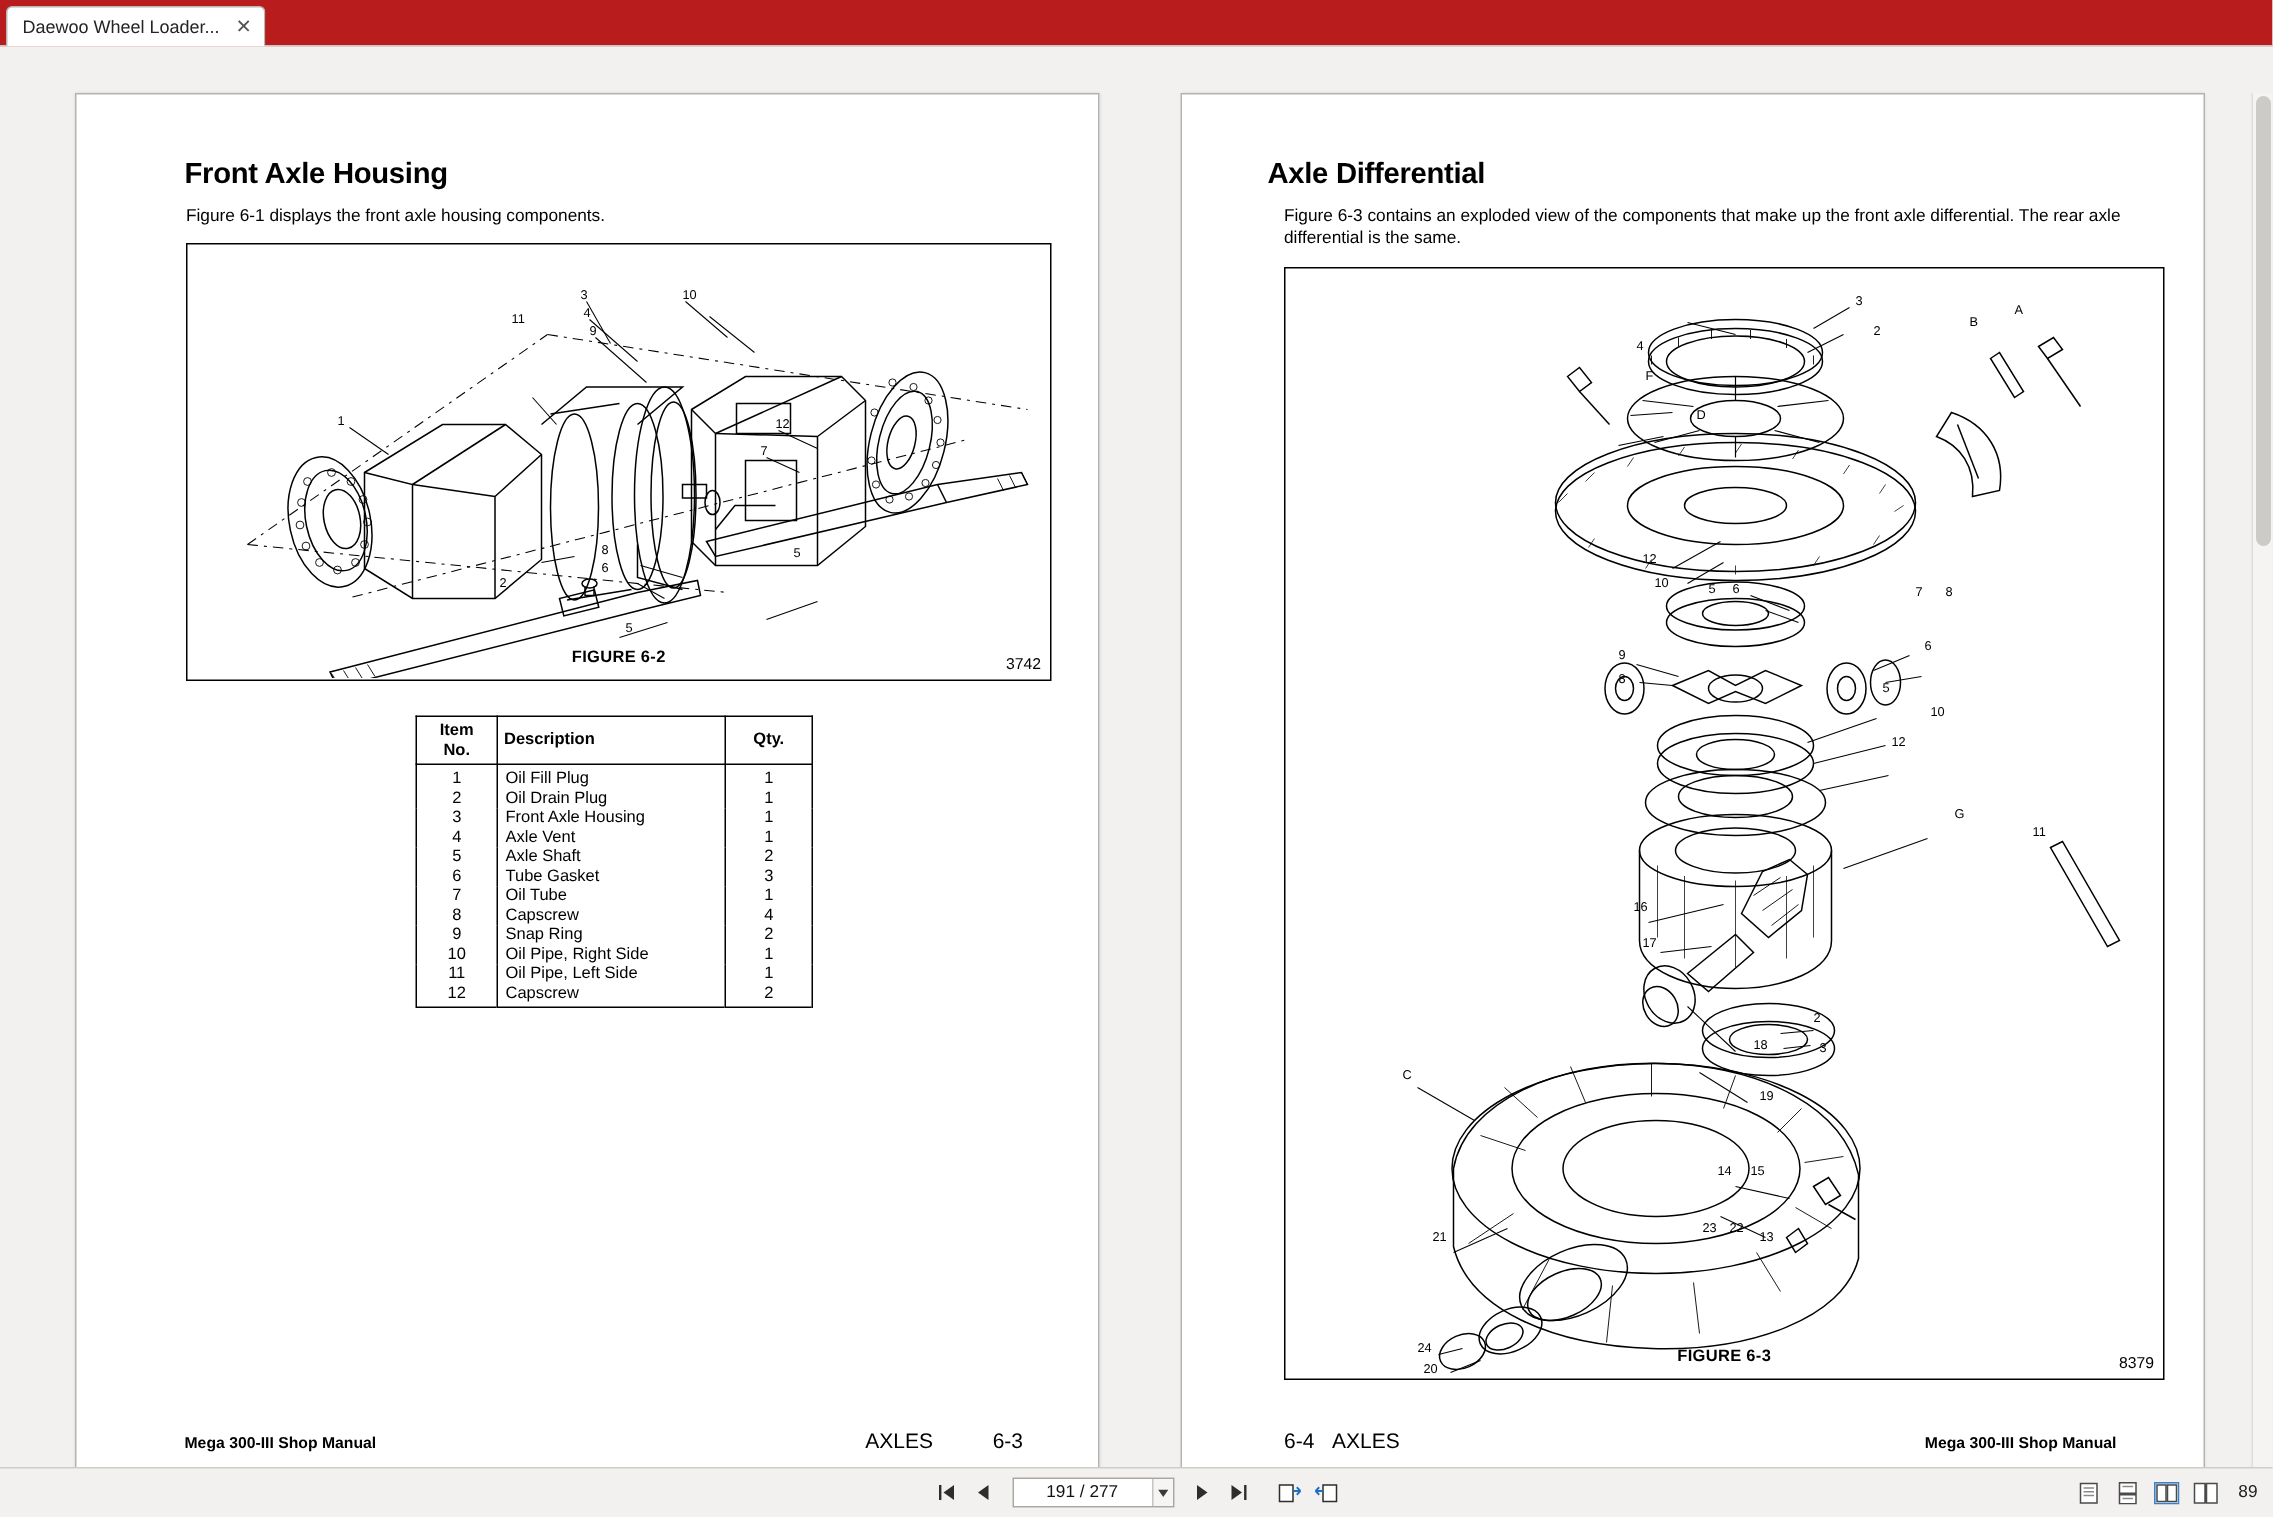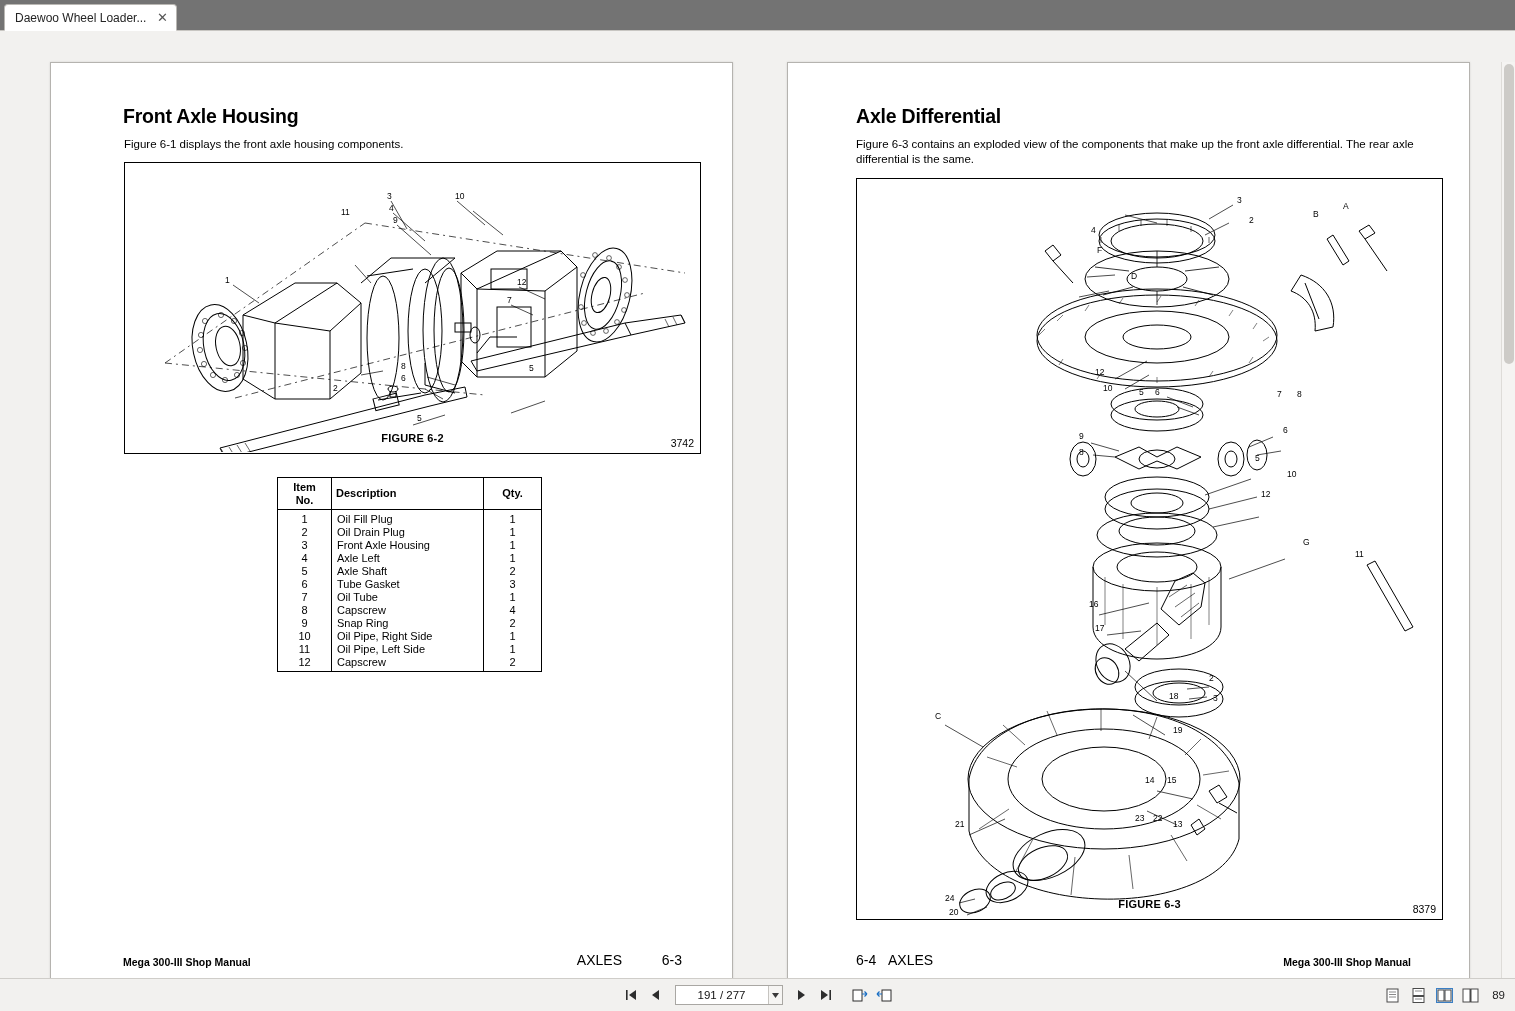--- a/index.html
+++ b/index.html
@@ -6,21 +6,21 @@
   html, body {
     margin: 0; padding: 0;
     width: 1515px; height: 1011px;
     background: #f2f1ef;
     font-family: "Liberation Sans", sans-serif;
     overflow: hidden;
   }
   
   .tabbar {
     height: 31px;
-    background: #737373;
+    background: #b91c1c;
     border-bottom: 1px solid #c8c6c2;
     display: flex;
     align-items: flex-end;
     padding-left: 4px;
   }
   .tab {
     height: 27px;
     min-width: 170px;
     background: #ffffff;
     border: 1px solid #b9b7b3;
@@ -380,21 +380,21 @@
               <td class="c-desc">Oil Drain Plug</td>
               <td class="c-qty">1</td>
             </tr>
           <tr>
               <td class="c-item">3</td>
               <td class="c-desc">Front Axle Housing</td>
               <td class="c-qty">1</td>
             </tr>
           <tr>
               <td class="c-item">4</td>
-              <td class="c-desc">Axle Left</td>
+              <td class="c-desc">Axle Vent</td>
               <td class="c-qty">1</td>
             </tr>
           <tr>
               <td class="c-item">5</td>
               <td class="c-desc">Axle Shaft</td>
               <td class="c-qty">2</td>
             </tr>
           <tr>
               <td class="c-item">6</td>
               <td class="c-desc">Tube Gasket</td>
@@ -435,21 +435,21 @@
 
       <div class="footer-left footer-bold" style="left:72px;">Mega 300-III Shop Manual</div>
       <div class="footer-right" style="right:110px;">AXLES</div>
       <div class="footer-right" style="right:50px;">6-3</div>
     </div>
   </div>
 
   <div class="page page-right">
     <div class="page-inner">
 
-      <div class="h1" style="left:68px; top:42px;">Axle Differential</div>
+      <div class="h1" style="left:57px; top:42px;">Axle Differential</div>
       <div class="intro" style="left:68px; top:74px; width:572px;">Figure 6-3 contains an exploded view of the components that make up the front axle differential. The rear axle differential is the same.</div>
 
       <div class="figbox" style="left:68px; top:115px; width:587px; height:742px;">
         <svg width="584" height="739" viewBox="0 0 584 739">
           <g stroke="#000" fill="none" stroke-width="1">
 
             <ellipse cx="300" cy="62" rx="58" ry="22"></ellipse>
             <ellipse cx="300" cy="62" rx="46" ry="17"></ellipse>
             <ellipse cx="300" cy="56" rx="58" ry="22"></ellipse>
             <g stroke-width="0.6">

